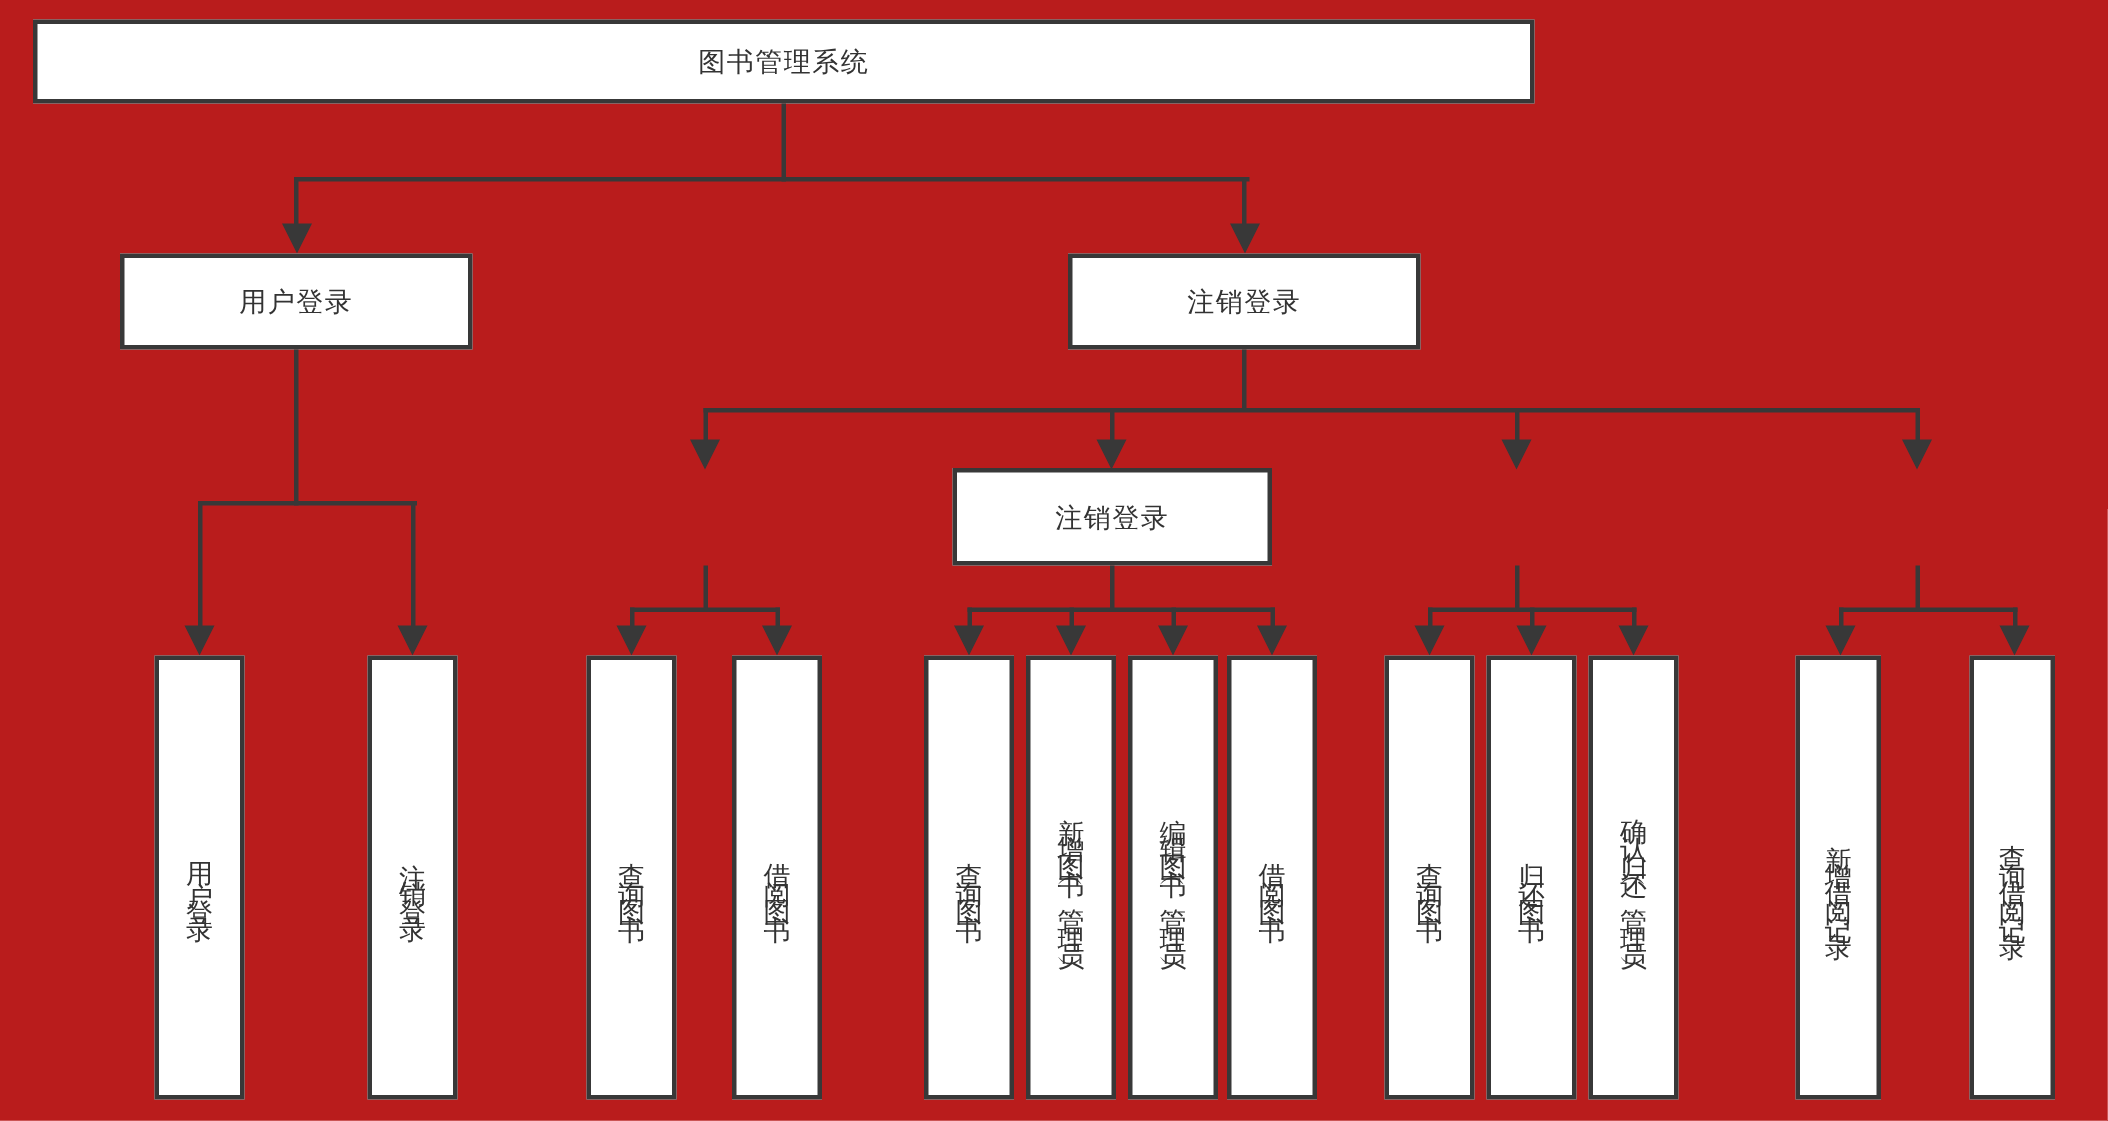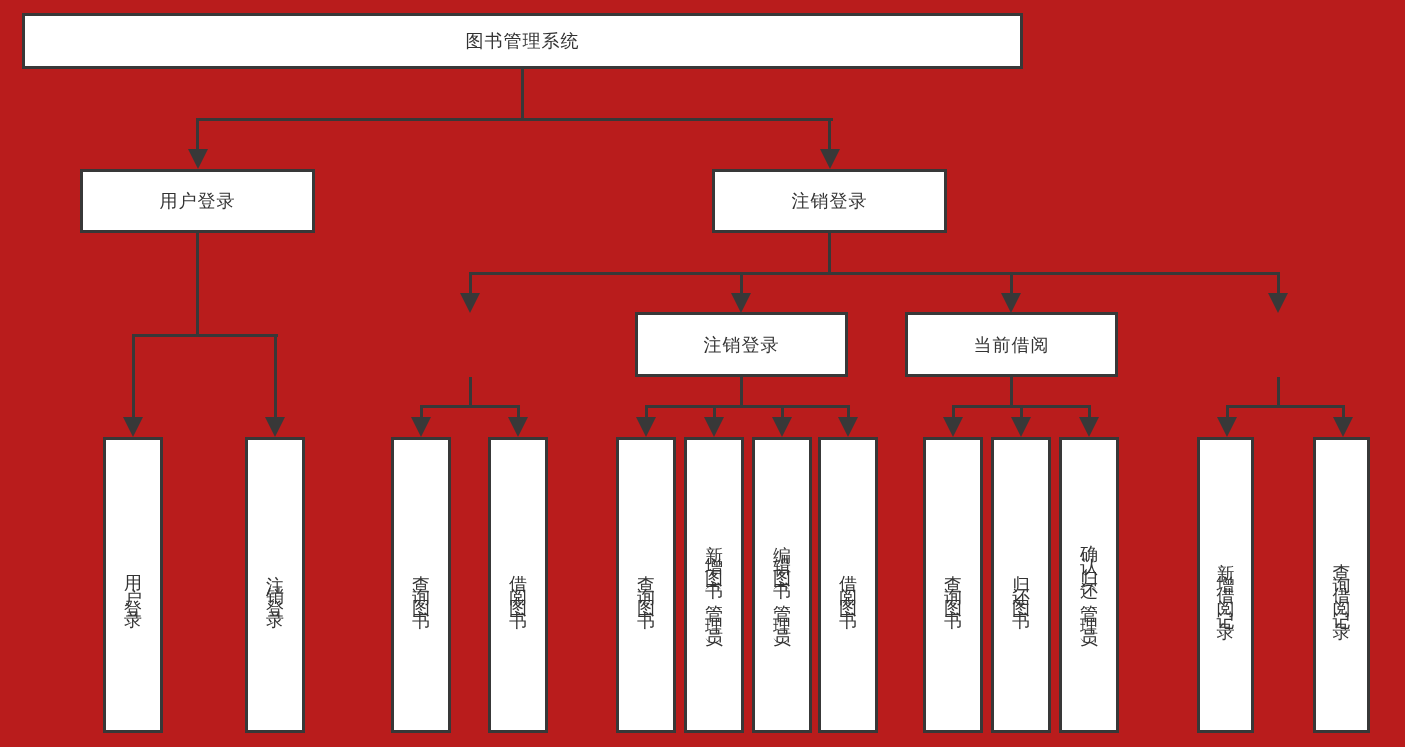--- a/index.html
+++ b/index.html
@@ -91,21 +91,20 @@
   <div class="vline" style="left:469px; top:272px; height:23px;"></div>
   <div class="arrow" style="left:460px; top:293px;"></div>
   <div class="vline" style="left:740px; top:272px; height:23px;"></div>
   <div class="arrow" style="left:731px; top:293px;"></div>
   <div class="vline" style="left:1010px; top:272px; height:23px;"></div>
   <div class="arrow" style="left:1001px; top:293px;"></div>
   <div class="vline" style="left:1277px; top:272px; height:23px;"></div>
   <div class="arrow" style="left:1268px; top:293px;"></div>
 
   <div class="box" style="left:635px; top:312px; width:213px; height:65px;">注销登录</div>
-  <div class="box" style="left:905px; top:312px; width:213px; height:65px;">当前借阅</div>
 
   <div class="vline" style="left:469px; top:377px; height:31px;"></div>
   <div class="hline" style="left:420px; top:405px; width:100px;"></div>
   <div class="vline" style="left:420px; top:405px; height:14px;"></div>
   <div class="arrow" style="left:411px; top:417px;"></div>
   <div class="vline" style="left:517px; top:405px; height:14px;"></div>
   <div class="arrow" style="left:508px; top:417px;"></div>
 
   <div class="vline" style="left:740px; top:377px; height:31px;"></div>
   <div class="hline" style="left:645px; top:405px; width:205px;"></div>

